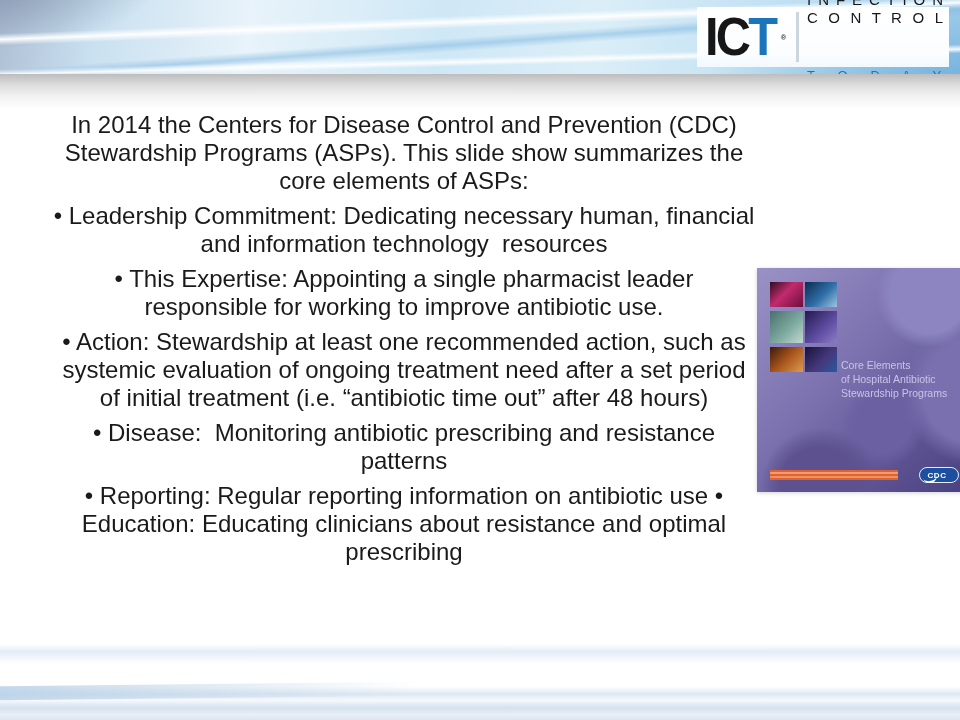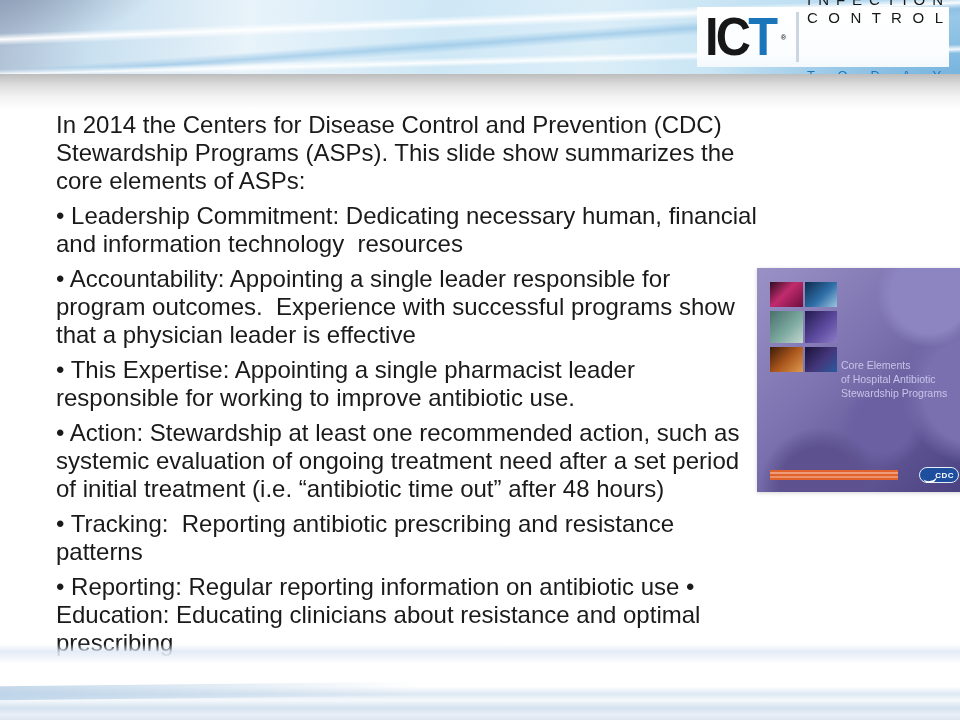--- a/index.html
+++ b/index.html
@@ -40,21 +40,21 @@
   .logo-reg{position:absolute;top:1px;right:-9px;font-size:8px;letter-spacing:0;color:#333;}
   .logo-divider{width:3px;height:50px;background:#ccd6de;margin:0 8px 0 12px;}
   .logo-name{width:136px;}
   .logo-name .row{
     font-weight:normal;font-size:15px;line-height:18px;color:#171717;
     text-align:justify;text-align-last:justify;white-space:normal;
   }
   .logo-name .row.today{font-size:13px;line-height:17px;margin-top:40px;}
   
   .content{position:absolute;left:48px;top:111px;width:712px;color:#1a1a1a;}
-  .para{margin:0 0 7px 8px;}
+  .para{margin:0 0 7px 0;text-align:center;}
   .line{font-size:24px;line-height:28px;white-space:pre;}
   
   .cover{
     position:absolute;left:757px;top:268px;width:210px;height:224px;
     background:
       radial-gradient(circle 70px at 82% 12%, #8d85c2 0 55%, rgba(141,133,194,0) 75%),
       radial-gradient(circle 95px at 104% 55%, #7a70b0 0 55%, rgba(122,112,176,0) 78%),
       radial-gradient(circle 80px at 30% 98%, #5d528f 0 50%, rgba(93,82,143,0) 75%),
       radial-gradient(circle 60px at 60% 70%, #6b60a2 0 45%, rgba(107,96,162,0) 70%),
       linear-gradient(135deg,#9a92c6 0%,#7a70ae 45%,#5a5090 80%,#4a4180 100%);
@@ -73,21 +73,21 @@
   .t-dark {height:25px;background:linear-gradient(135deg,#191238,#45377c 55%,#2a5a9e);}
   .cover-title{position:absolute;left:84px;top:90px;color:#c8c4e8;font-size:10.5px;line-height:14px;}
   .cover-stripe{
     position:absolute;left:13px;bottom:12px;width:128px;height:10px;background:#e2622b;
     background-image:
       linear-gradient(180deg,transparent 2px,rgba(255,255,255,.75) 3px,transparent 4px,
                       transparent 6px,rgba(255,255,255,.6) 7px,transparent 8px);
   }
   .cdc-badge{
     position:absolute;right:8px;bottom:9px;width:40px;height:16px;background:#1d4f9e;
-    border:1px solid #e8eef8;border-radius:8px;display:flex;align-items:center;justify-content:flex-end;
+    border:1px solid #e8eef8;border-radius:8px;display:flex;align-items:center;justify-content:center;
     padding-right:4px;box-sizing:border-box;
   }
   .cdc-badge .swirl{
     position:absolute;left:3px;top:2px;width:14px;height:11px;border-radius:50%;
     border-bottom:2px solid #ffffff;transform:rotate(-14deg);
   }
   .cdc-badge .cdc-text{color:#ffffff;font-weight:bold;font-size:8px;letter-spacing:.5px;}
   
   .footer{
     position:absolute;left:0;bottom:0;width:960px;height:76px;
@@ -129,35 +129,30 @@
     <div class="para">
       <div class="line">In 2014 the Centers for Disease Control and Prevention (CDC)</div>
       <div class="line">Stewardship Programs (ASPs). This slide show summarizes the</div>
       <div class="line">core elements of ASPs:</div>
     </div>
     <div class="para">
       <div class="line">• Leadership Commitment: Dedicating necessary human, financial</div>
       <div class="line">and information technology  resources</div>
     </div>
     <div class="para">
-      <div class="line">• Accountability: Appointing a single leader responsible for</div>
-      <div class="line">program outcomes.  Experience with successful programs show</div>
-      <div class="line">that a physician leader is effective</div>
-    </div>
-    <div class="para">
       <div class="line">• This Expertise: Appointing a single pharmacist leader</div>
       <div class="line">responsible for working to improve antibiotic use.</div>
     </div>
     <div class="para">
       <div class="line">• Action: Stewardship at least one recommended action, such as</div>
       <div class="line">systemic evaluation of ongoing treatment need after a set period</div>
       <div class="line">of initial treatment (i.e. “antibiotic time out” after 48 hours)</div>
     </div>
     <div class="para">
-      <div class="line">• Tracking:  Reporting antibiotic prescribing and resistance</div>
+      <div class="line">• Disease:  Monitoring antibiotic prescribing and resistance</div>
       <div class="line">patterns</div>
     </div>
     <div class="para">
       <div class="line">• Reporting: Regular reporting information on antibiotic use •</div>
       <div class="line">Education: Educating clinicians about resistance and optimal</div>
       <div class="line">prescribing</div>
     </div>
   </div>
 
   <div class="cover">

